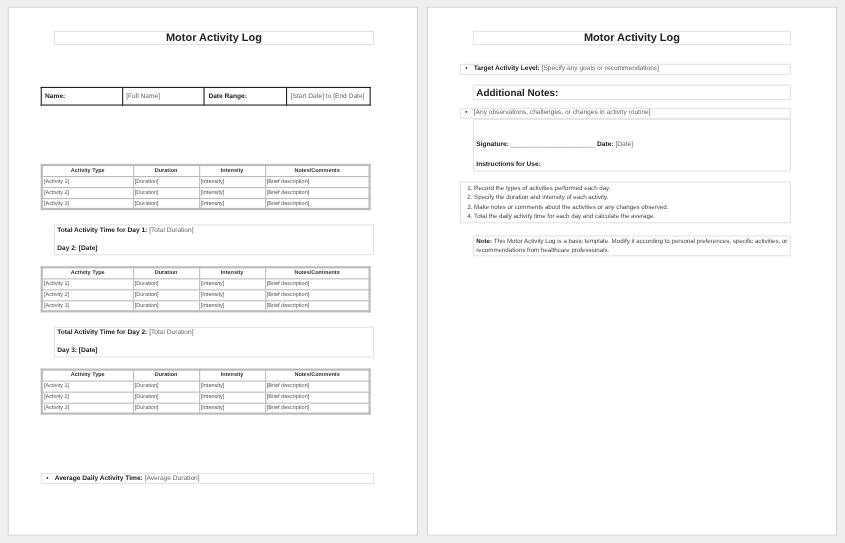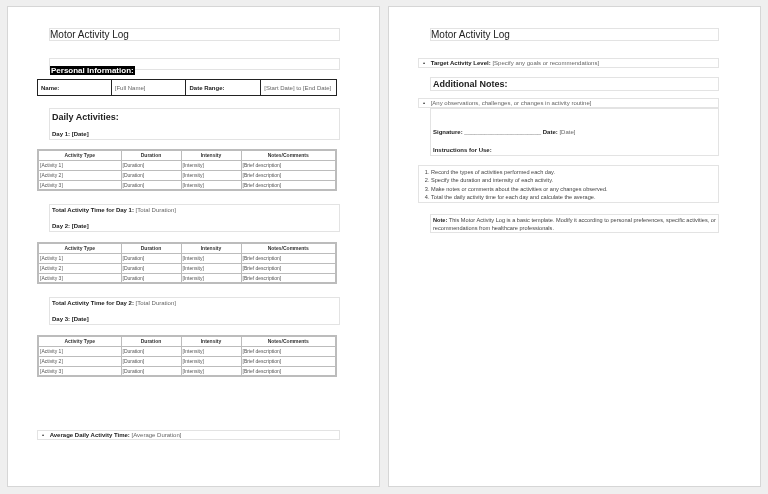--- a/index.html
+++ b/index.html
@@ -7,21 +7,21 @@
     width:768px; height:494px; background:#efefef; position:relative; overflow:hidden;
     font-family: "Liberation Sans", "DejaVu Sans", sans-serif; color:#222;
   }
   .page {
     position:absolute; top:6px; height:481px; background:#fff;
     border:1px solid #d6d6d6; box-sizing:border-box;
   }
   #page1 { left:7px; width:373px; }
   #page2 { left:388px; width:373px; }
   .box { position:absolute; border:1px solid #e3e3e3; box-sizing:border-box; }
-  .title { font-weight:normal; font-size:10px; line-height:12px; }
+  .title { font-weight:bold; font-size:10px; text-align:center; line-height:12px; }
   .h-inv { background:#000; color:#fff; font-weight:bold; font-size:8px; padding:0 1px; }
   .h2 { font-weight:bold; font-size:9px; }
   .h3 { font-weight:bold; font-size:6px; }
   .small { font-size:6px; }
   .ph { color:#666; font-weight:normal; }
   table { border-collapse:collapse; position:absolute; }
   table.info { border:1px solid #222; }
   table.info td { border:1px solid #222; font-size:6px; padding:1px 3px; height:16px; box-sizing:border-box; vertical-align:middle; }
   table.act { border:2px solid #bcbcbc; }
   table.act th, table.act td { border:1px solid #bcbcbc; font-size:5px; padding:0 1px; height:10px; box-sizing:border-box; }
@@ -30,39 +30,32 @@
   .bullet { position:absolute; font-size:6px; }
   .bullet .dot { display:inline-block; width:10px; text-align:center; }
   ol { margin:0; padding-left:12px; font-size:5.6px; color:#444; line-height:8.4px; }
 </style>
 </head>
 <body>
 
 <div class="page" id="page1">
   <div class="box title" style="left:41px;top:21px;width:291px;height:13px;">Motor Activity Log</div>
 
-  <div class="box" style="left:41px;top:51px;width:291px;height:12px;">
-    <span class="h-inv">Personal Information:</span>
-  </div>
 
   <table class="info" style="left:29px;top:72px;width:300px;">
     <tbody>
         <tr>
       <td style="width:74px;font-weight:bold;">Name:</td>
       <td style="width:75px;" class="ph">[Full Name]</td>
       <td style="width:75px;font-weight:bold;">Date Range:</td>
       <td style="width:76px;line-height:8px;" class="ph">[Start Date] to [End Date]</td>
     </tr>
   </tbody>
     </table>
 
-  <div class="box" style="left:41px;top:101px;width:291px;height:32px;">
-    <div class="h2" style="position:absolute;left:2px;top:3px;">Daily Activities:</div>
-    <div class="h3" style="position:absolute;left:2px;top:22px;">Day 1: [Date]</div>
-  </div>
 
   <table class="act" style="left:29px;top:142px;width:300px;">
     <tbody>
         <tr>
       <th style="width:83px;">Activity Type</th>
       <th style="width:60px;">Duration</th>
       <th style="width:60px;">Intensity</th>
       <th>Notes/Comments</th>
     </tr>
     <tr>

